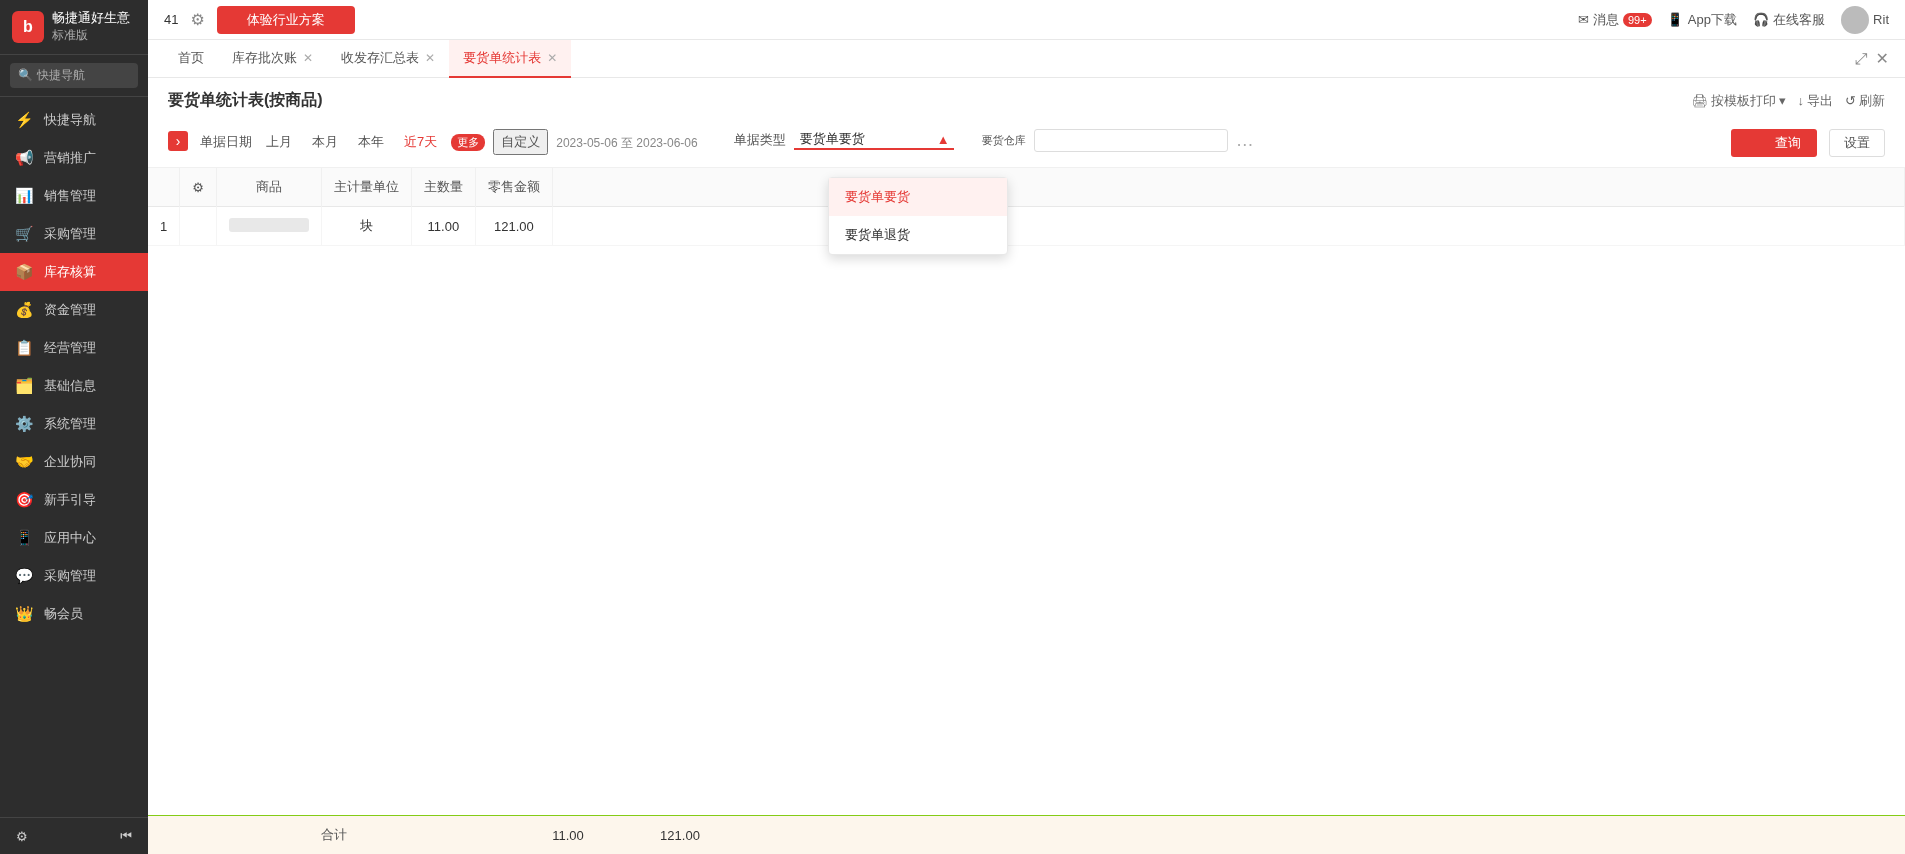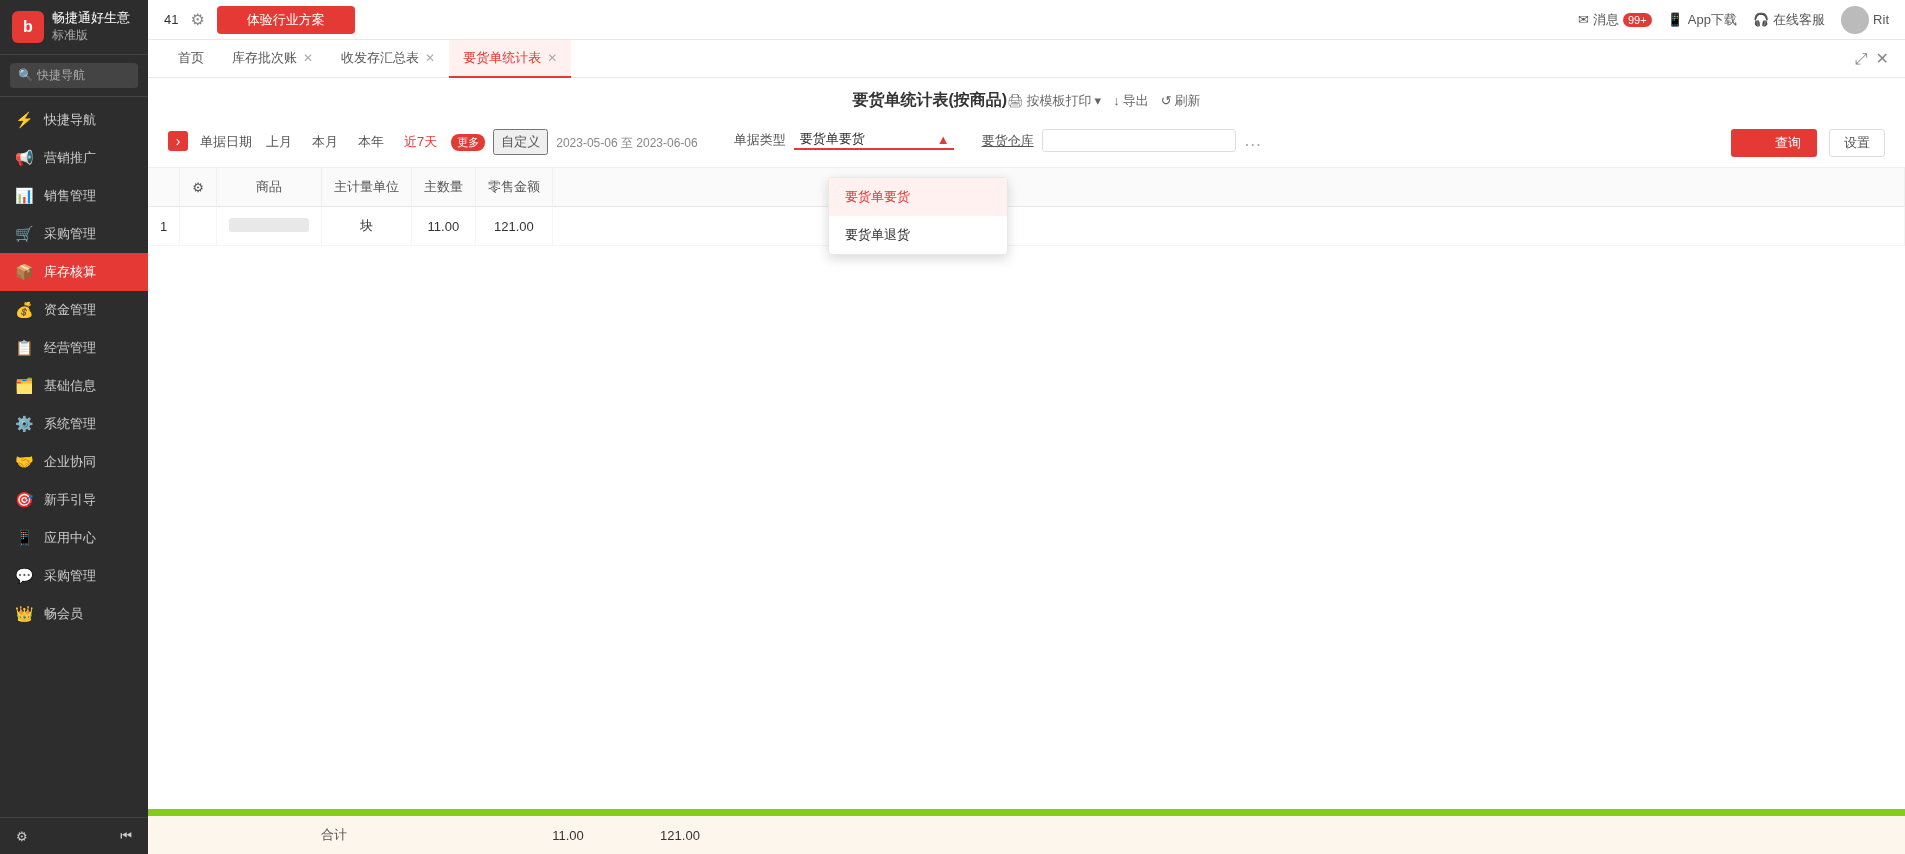--- a/index.html
+++ b/index.html
@@ -153,21 +153,21 @@
       display: flex;
       flex-direction: column;
     }
 
     
     .page-header {
       background: #fff;
       padding: 12px 20px 8px;
       display: flex;
       align-items: center;
-      justify-content: center;
+      justify-content: space-between;
       flex-shrink: 0;
     }
     .page-title { font-size: 16px; font-weight: bold; color: #333; }
     .page-header-actions { display: flex; align-items: center; gap: 12px; }
     .action-link { color: #666; font-size: 13px; cursor: pointer; display: flex; align-items: center; gap: 3px; }
 
     
     .filter-bar {
       background: #fff;
       padding: 10px 20px;
@@ -229,21 +229,21 @@
       font-size: 13px;
       padding: 2px 24px 2px 6px;
       color: #333;
       appearance: none;
       min-width: 160px;
       background: transparent;
       cursor: pointer;
     }
     .filter-select-arrow { position: absolute; right: 4px; color: #e53935; pointer-events: none; }
     .filter-warehouse-group { display: flex; align-items: center; gap: 8px; margin-left: 16px; }
-    .filter-warehouse-label { color: #555; font-size: 13px; text-decoration: underline; }
+    .filter-warehouse-label { color: #555; font-size: 11px; }
     .filter-warehouse-input {
       border: 1px solid #ddd;
       border-radius: 3px;
       padding: 3px 8px;
       font-size: 13px;
       min-width: 120px;
       outline: none;
     }
     .filter-more-btn { color: #aaa; font-size: 18px; cursor: pointer; }
     .query-btn {
@@ -312,21 +312,21 @@
       padding: 10px 12px;
       text-align: center;
       color: #333;
       border-right: 1px solid #f5f5f5;
     }
     .product-placeholder { background: #e8e8e8; border-radius: 3px; height: 14px; display: inline-block; width: 80px; }
 
     
     .table-footer {
       background: #fdf6ec;
-      border-top: 7px solid #84cc16;
+      border-top: 1px solid #84cc16;
       padding: 10px 12px;
       display: flex;
       align-items: center;
       gap: 12px;
       flex-shrink: 0;
     }
     .footer-label { padding: 0 12px; color: #555; font-size: 13px; min-width: 120px; text-align: center; }
     .footer-val { min-width: 100px; text-align: center; color: #333; font-size: 13px; }
   </style>
 </head>

